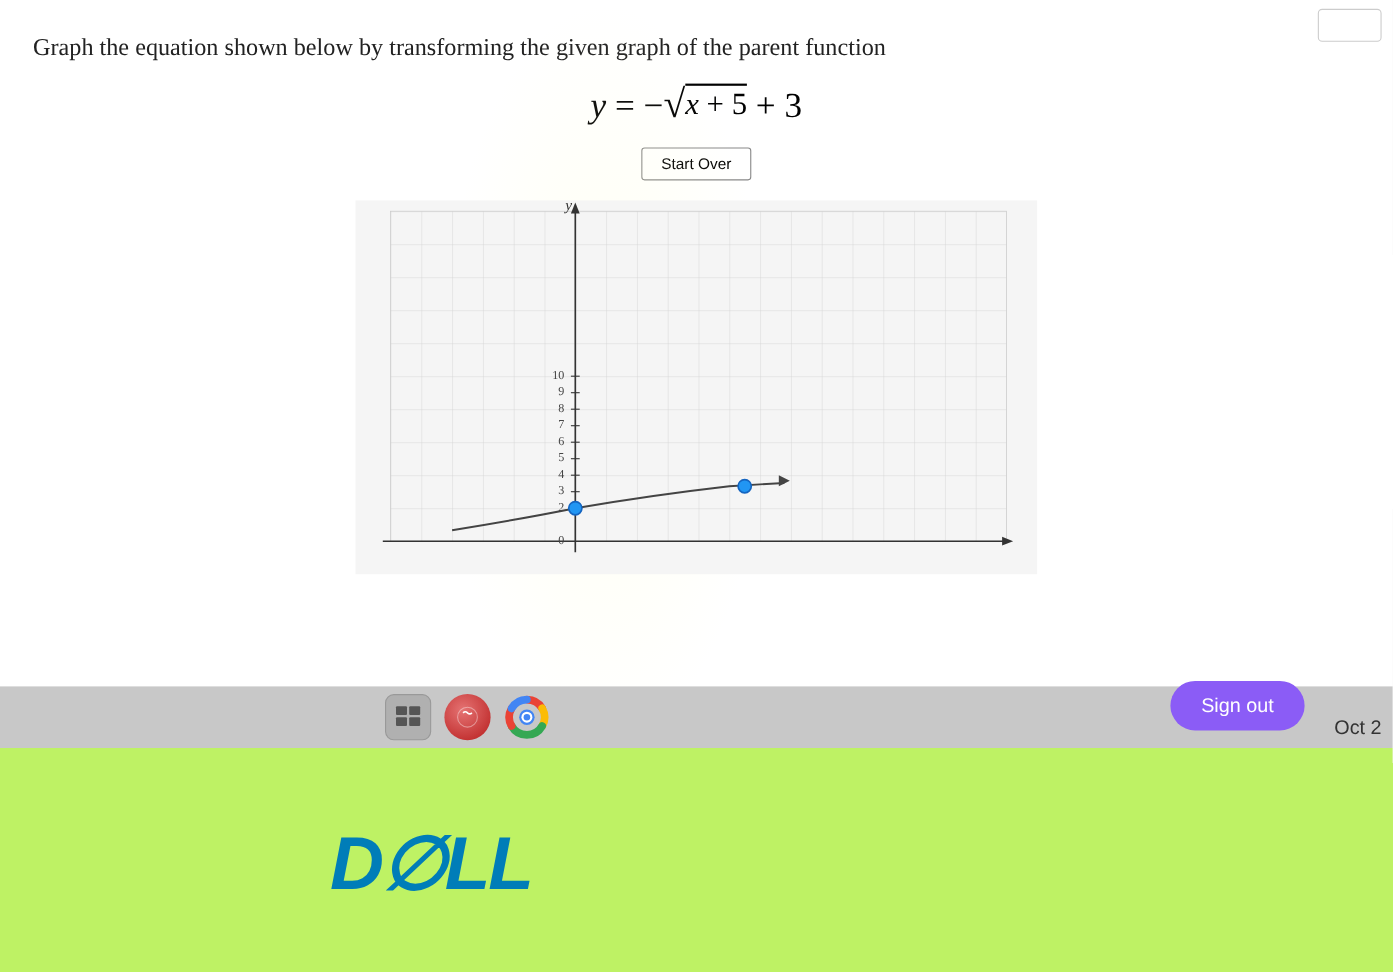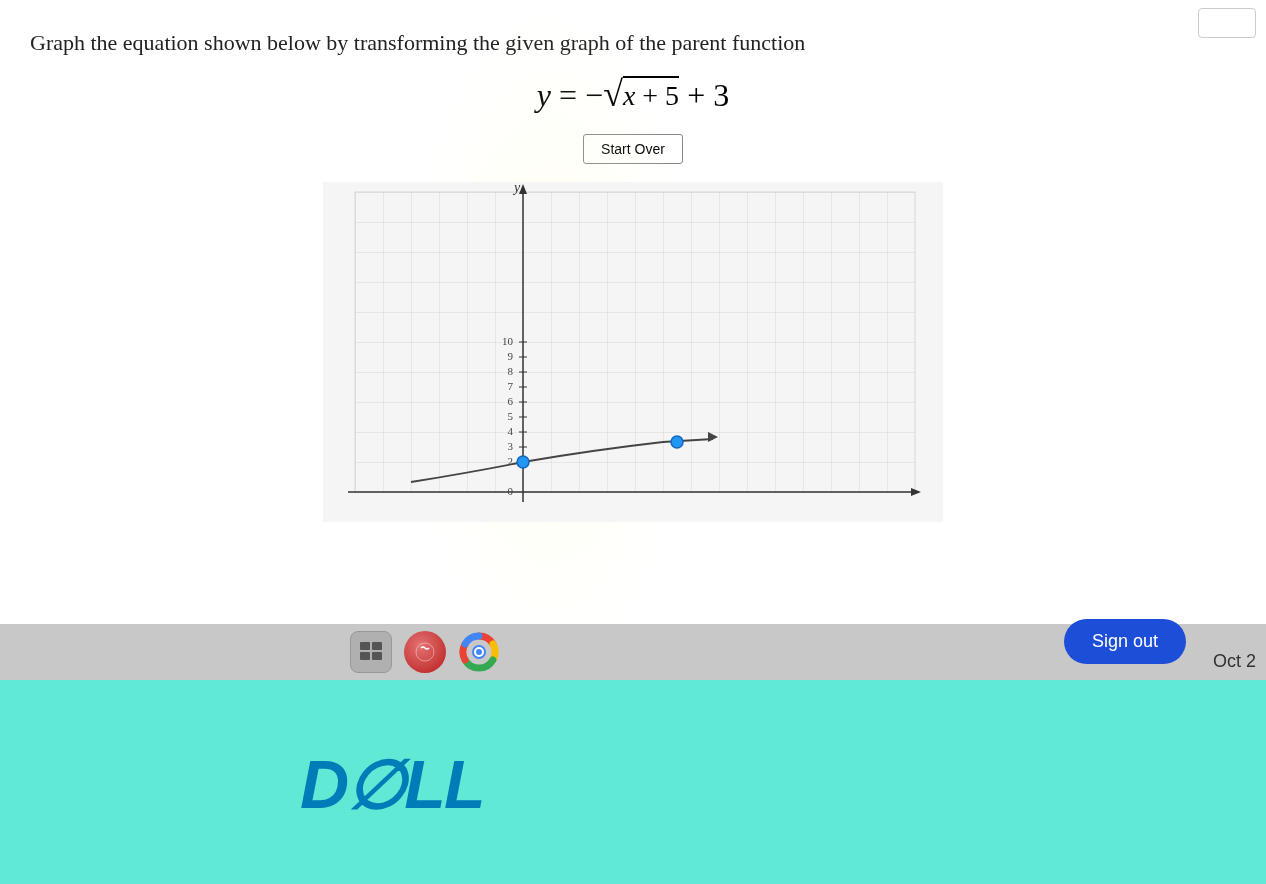--- a/index.html
+++ b/index.html
@@ -100,21 +100,21 @@
       border: 1px solid #999;
     }
 
     
     .bottom-area {
       position: absolute;
       bottom: 0;
       left: 0;
       right: 0;
       height: 204px;
-      background: #5eead4;
+      background: #bef264;
       display: flex;
       align-items: center;
     }
 
     .dell-logo {
       position: absolute;
       bottom: 60px;
       left: 300px;
       font-size: 64px;
       font-weight: 900;
@@ -122,21 +122,21 @@
       font-family: Arial, sans-serif;
       letter-spacing: -2px;
       font-style: italic;
     }
 
     
     .sign-out-btn {
       position: absolute;
       bottom: 220px;
       right: 80px;
-      background: #1d4ed8;
+      background: #8b5cf6;
       color: white;
       border: none;
       padding: 12px 28px;
       font-size: 18px;
       border-radius: 25px;
       cursor: pointer;
       font-family: Arial, sans-serif;
     }
 
     .date-text {

